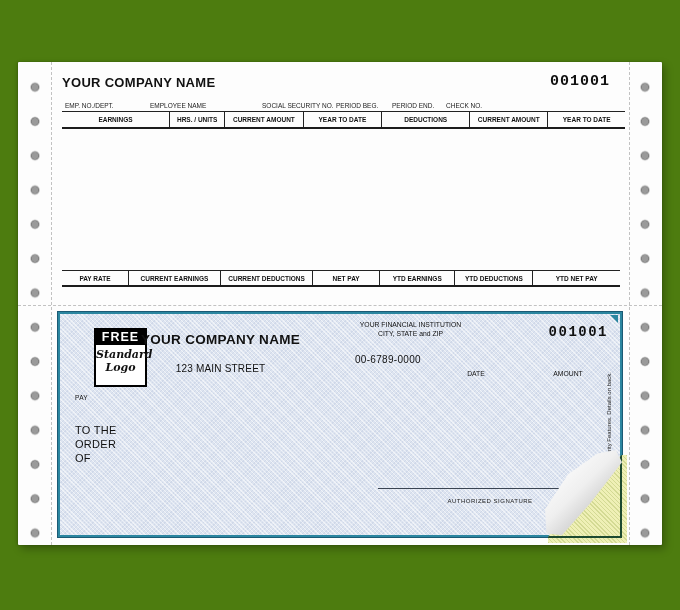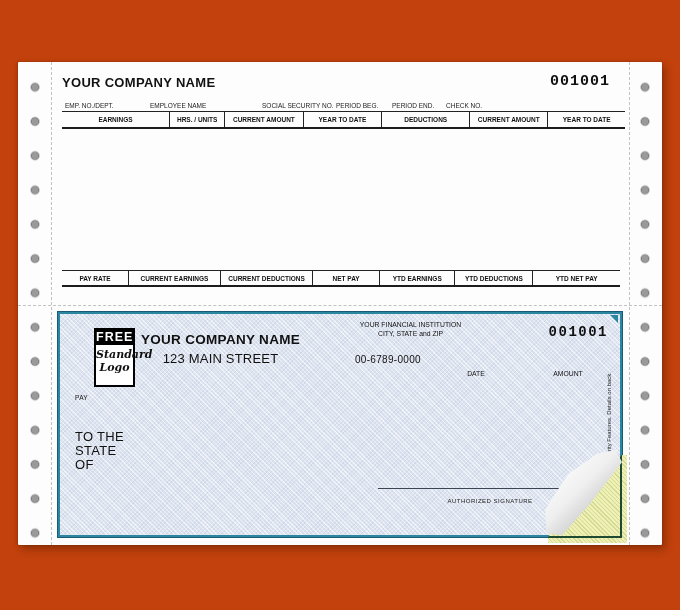--- a/index.html
+++ b/index.html
@@ -1,21 +1,21 @@
 <!DOCTYPE html>
 <html><head>
 <meta charset="utf-8">
 <style>
   html,body{margin:0;padding:0;}
   body{
     width:680px;height:610px;background:#ffffff;overflow:hidden;
     font-family:"Liberation Sans",sans-serif;color:#111;
     -webkit-font-smoothing:antialiased;
   }
-  .canvas{position:relative;width:680px;height:610px;background:#c2410c;}
+  .canvas{position:relative;width:680px;height:610px;background:#4d7c0f;}
 
   
   .paper{
     position:absolute;left:18px;top:62px;width:644px;height:483px;
     background:#fdfdfd;border-radius:1px;
     box-shadow:0 0 1px rgba(0,0,0,.35), 3px 4px 9px rgba(0,0,0,.28), -1px 0 3px rgba(0,0,0,.12);
     overflow:hidden;
   }
   .hole-strip{
     position:absolute;top:8px;width:22px;height:476px;
@@ -46,36 +46,36 @@
   .check{
     position:absolute;left:40px;top:250px;width:564px;height:225px;box-sizing:border-box;
     border:2px solid #2b86a0;box-shadow:0 0 0 1px #1b5a74;
     background:
       repeating-linear-gradient(45deg, rgba(255,255,255,.55) 0 1px, rgba(255,255,255,0) 1px 3px),
       repeating-linear-gradient(-45deg, rgba(176,189,216,.30) 0 1px, rgba(0,0,0,0) 1px 3px),
       #dde4f0;
   }
   .fold-corner{position:absolute;right:2px;top:1px;width:8px;height:8px;background:#2b86a0;clip-path:polygon(0 0,100% 0,100% 100%);}
 
-  .logo-box{position:absolute;left:34px;top:14px;width:41px;height:59px;border:2.5px solid #000;box-sizing:border-box;background:#fff;text-align:center;}
+  .logo-box{position:absolute;left:34px;top:14px;width:53px;height:59px;border:2.5px solid #000;box-sizing:border-box;background:#fff;text-align:center;}
   .logo-top{background:#000;color:#fff;font-size:12.5px;font-weight:bold;letter-spacing:1px;line-height:15px;height:15px;}
   .logo-script{font-family:"DejaVu Serif","Liberation Serif",serif;font-style:italic;font-weight:bold;font-size:11px;line-height:12.5px;padding-top:4px;}
 
   .company-block{position:absolute;left:58px;top:18px;width:205px;text-align:center;}
   .company-name{font-size:13.5px;font-weight:bold;letter-spacing:.3px;}
-  .company-addr{font-size:13px;margin-top:4px;letter-spacing:.2px;}
+  .company-addr{font-size:10px;margin-top:16px;letter-spacing:.2px;}
 
   .bank-block{position:absolute;left:278px;top:6px;width:145px;text-align:center;font-size:6.8px;line-height:9px;}
   .fractional{position:absolute;left:295px;top:40px;width:106px;text-align:left;font-size:10px;letter-spacing:.3px;}
   .lbl-date{position:absolute;left:398px;top:56px;width:36px;text-align:center;font-size:6.8px;}
   .lbl-amount{position:absolute;left:483px;top:56px;width:50px;text-align:center;font-size:6.8px;}
   .check-number{position:absolute;right:12px;top:10px;font-family:"Liberation Mono","DejaVu Sans Mono",monospace;font-size:14px;font-weight:bold;letter-spacing:1.5px;}
 
   .lbl-pay{position:absolute;left:15px;top:80px;font-size:6.5px;letter-spacing:.3px;}
-  .to-order{position:absolute;left:15px;top:116px;font-size:13px;line-height:14px;letter-spacing:.3px;}
+  .to-order{position:absolute;left:15px;top:109px;font-size:11px;line-height:14px;letter-spacing:.3px;}
 
   .signature{position:absolute;left:318px;top:174px;width:224px;border-top:1px solid #3a4452;text-align:center;}
   .signature span{font-size:6px;letter-spacing:.5px;color:#222;}
 
   .micr{position:absolute;left:124px;top:203px;font-family:"DejaVu Sans Mono","DejaVu Sans",monospace;font-size:11px;font-weight:bold;letter-spacing:2.5px;color:#16181d;white-space:nowrap;}
 
   .security-rot{
     position:absolute;left:479px;top:88px;width:140px;height:12px;
     transform:rotate(-90deg);transform-origin:center;
     display:flex;align-items:center;justify-content:flex-start;gap:4px;
@@ -165,21 +165,21 @@
 
       <div class="fractional">00-6789-0000</div>
       <div class="lbl-date">DATE</div>
       <div class="lbl-amount">AMOUNT</div>
       <div class="check-number">001001</div>
 
       <div class="lbl-pay">PAY</div>
 
       <div class="to-order">
         <div>TO THE</div>
-        <div>STATE</div>
+        <div>ORDER</div>
         <div>OF</div>
       </div>
 
       <div class="signature">
         <span>AUTHORIZED SIGNATURE</span>
       </div>
 
 
       <div class="security-rot">
         <svg width="9" height="10" viewBox="0 0 10 11" aria-hidden="true">

